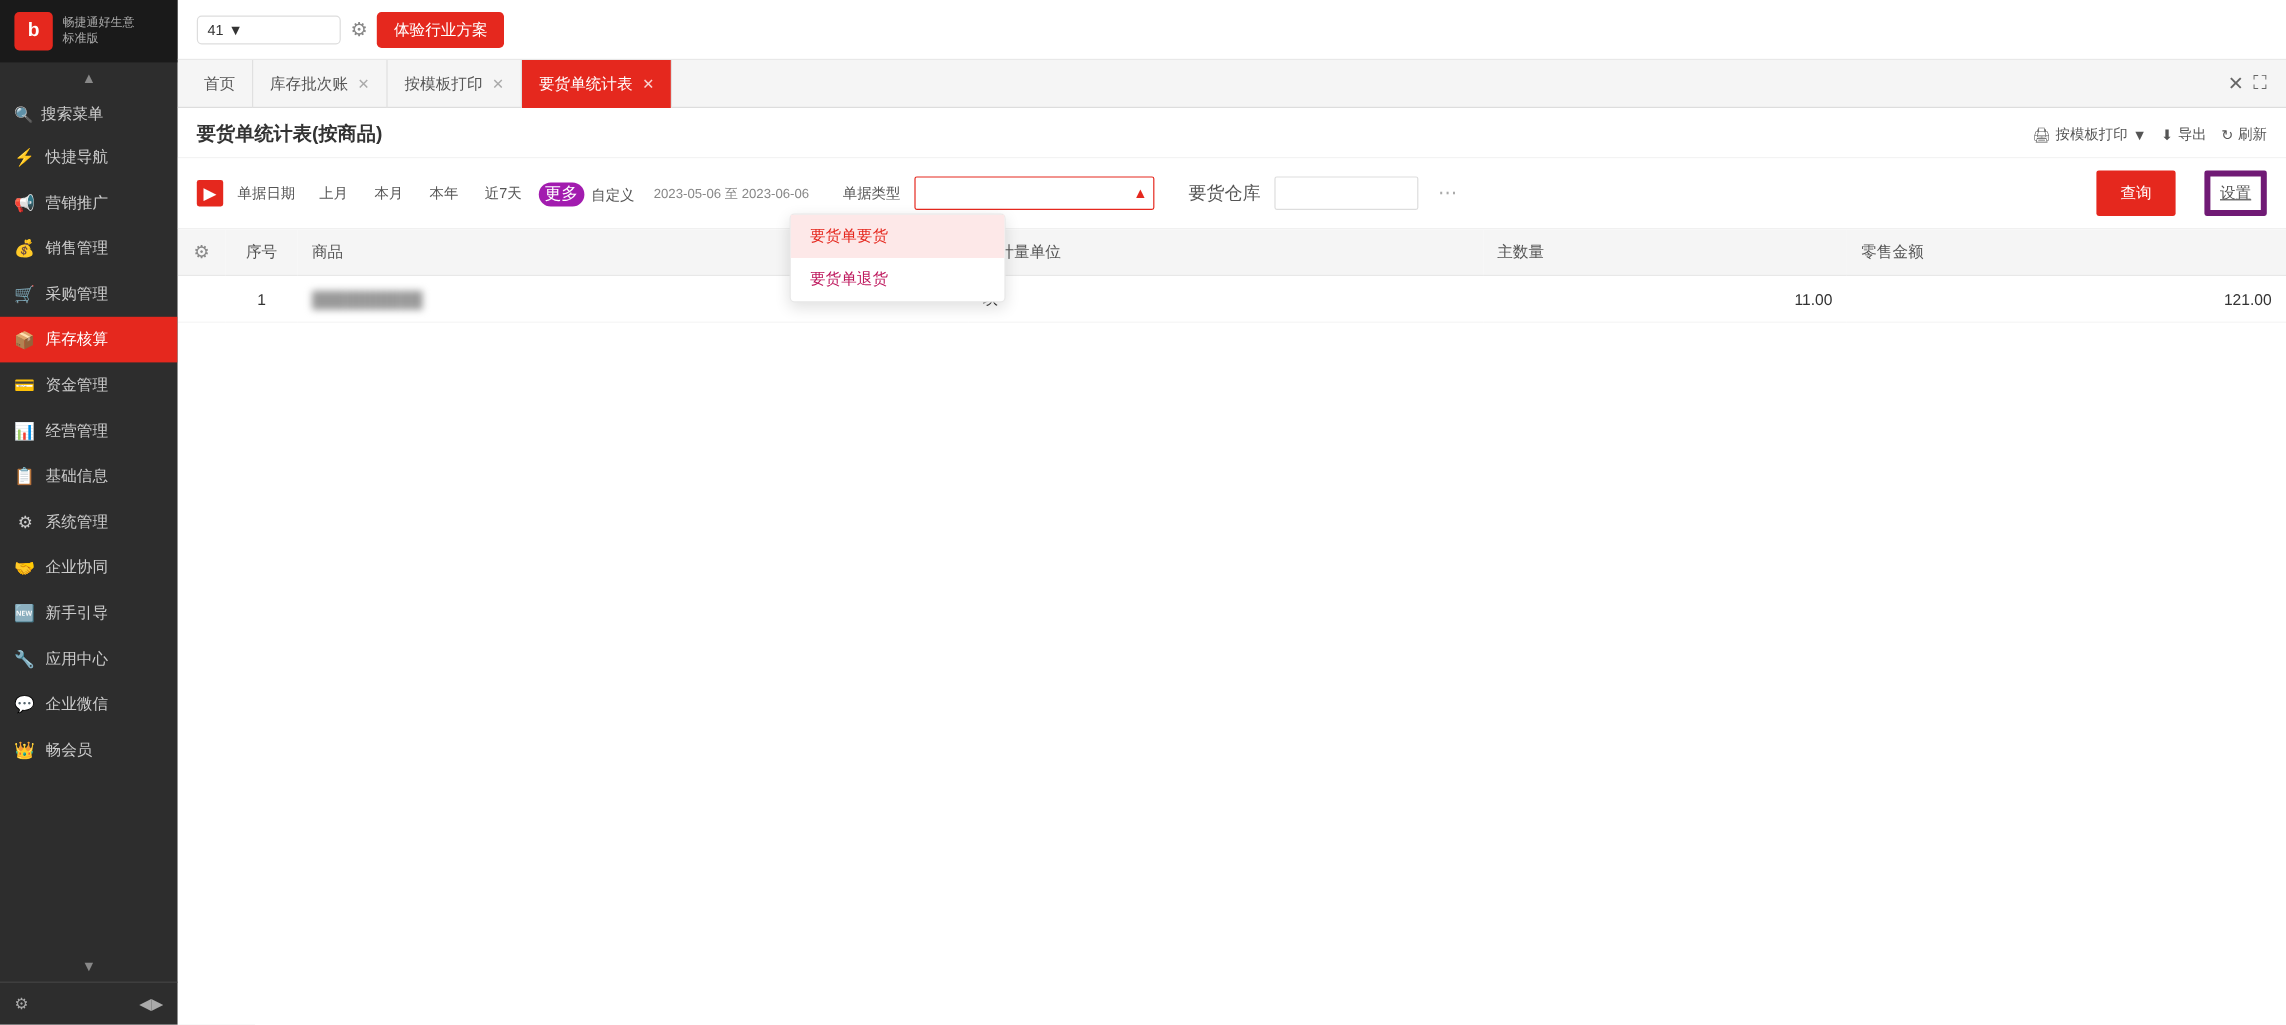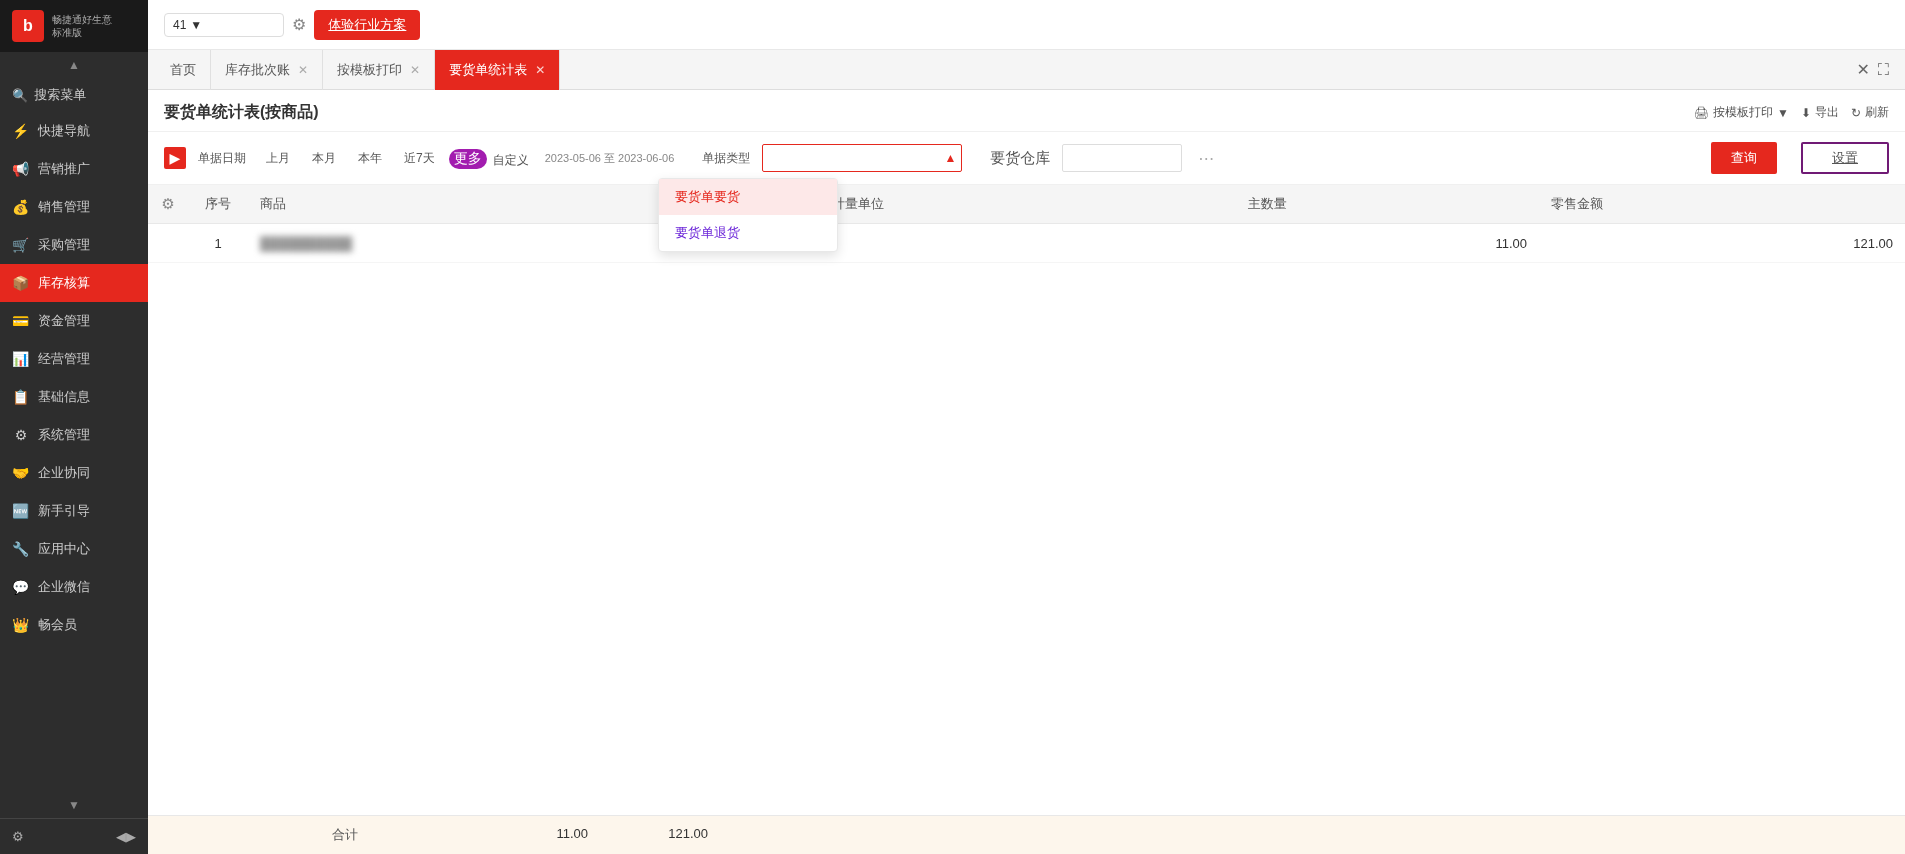--- a/index.html
+++ b/index.html
@@ -89,21 +89,21 @@
     }
     .store-selector {
       display: flex; align-items: center; gap: 4px;
       border: 1px solid #ddd; border-radius: 4px;
       padding: 4px 8px; cursor: pointer; font-size: 12px; color: #333;
       min-width: 120px;
     }
     .trial-btn {
       background: #e5281e; color: #fff;
       border: none; border-radius: 4px;
-      padding: 6px 14px; cursor: pointer; font-size: 13px; text-decoration: underline;
+      padding: 6px 14px; cursor: pointer; font-size: 13px;
     }
     .header-right {
       margin-left: auto;
       display: flex; align-items: center; gap: 16px;
     }
     .header-icon-item {
       display: flex; align-items: center; gap: 4px;
       font-size: 12px; color: #555; cursor: pointer;
       position: relative;
     }
@@ -233,40 +233,40 @@
     }
     .warehouse-more { color: #aaa; cursor: pointer; font-size: 16px; margin-left: 4px; }
     .filter-right { margin-left: auto; display: flex; gap: 24px; }
     .query-btn {
       background: #e5281e; color: #fff;
       border: none; border-radius: 2px;
       padding: 5px 20px; cursor: pointer; font-size: 13px;
     }
     .settings-btn {
       background: #fff; color: #555;
-      border: 2px solid #701a75; border-radius: 2px;
-      padding: 5px 29px; cursor: pointer; font-size: 13px; text-decoration: underline;
+      border: 5px solid #701a75; border-radius: 2px;
+      padding: 5px 8px; cursor: pointer; font-size: 13px; text-decoration: underline;
     }
 
     
     .dropdown-menu {
       position: absolute;
       top: 46px;
       left: 510px;
       background: #fff;
       border: 1px solid #e8e8e8;
       border-radius: 4px;
       box-shadow: 0 4px 12px rgba(0,0,0,0.12);
       z-index: 100;
       min-width: 180px;
     }
     .dropdown-item {
       padding: 9px 16px;
       font-size: 13px;
-      color: #6d28d9;
+      color: #be185d;
       cursor: pointer;
     }
     .dropdown-item.selected { background: #fde8e8; color: #e5281e; }
 
     
     .table-container {
       flex: 1;
       overflow: auto;
       padding: 0;
     }
@@ -530,23 +530,15 @@
               <span class="blurred">██████████</span>
             </td>
             <td>块</td>
             <td style="text-align:right;">11.00</td>
             <td style="text-align:right;">121.00</td>
           </tr>
         </tbody>
       </table>
     </div>
 
-    <div class="table-footer">
-      <div class="footer-cell"></div>
-      <div class="footer-cell"></div>
-      <div class="footer-cell footer-label">合计</div>
-      <div class="footer-cell"></div>
-      <div class="footer-cell footer-num" style="text-align:right;min-width:120px;">11.00</div>
-      <div class="footer-cell footer-num" style="text-align:right;min-width:120px;">121.00</div>
-    </div>
 
   </div>
 </div>
 
 </body></html>

